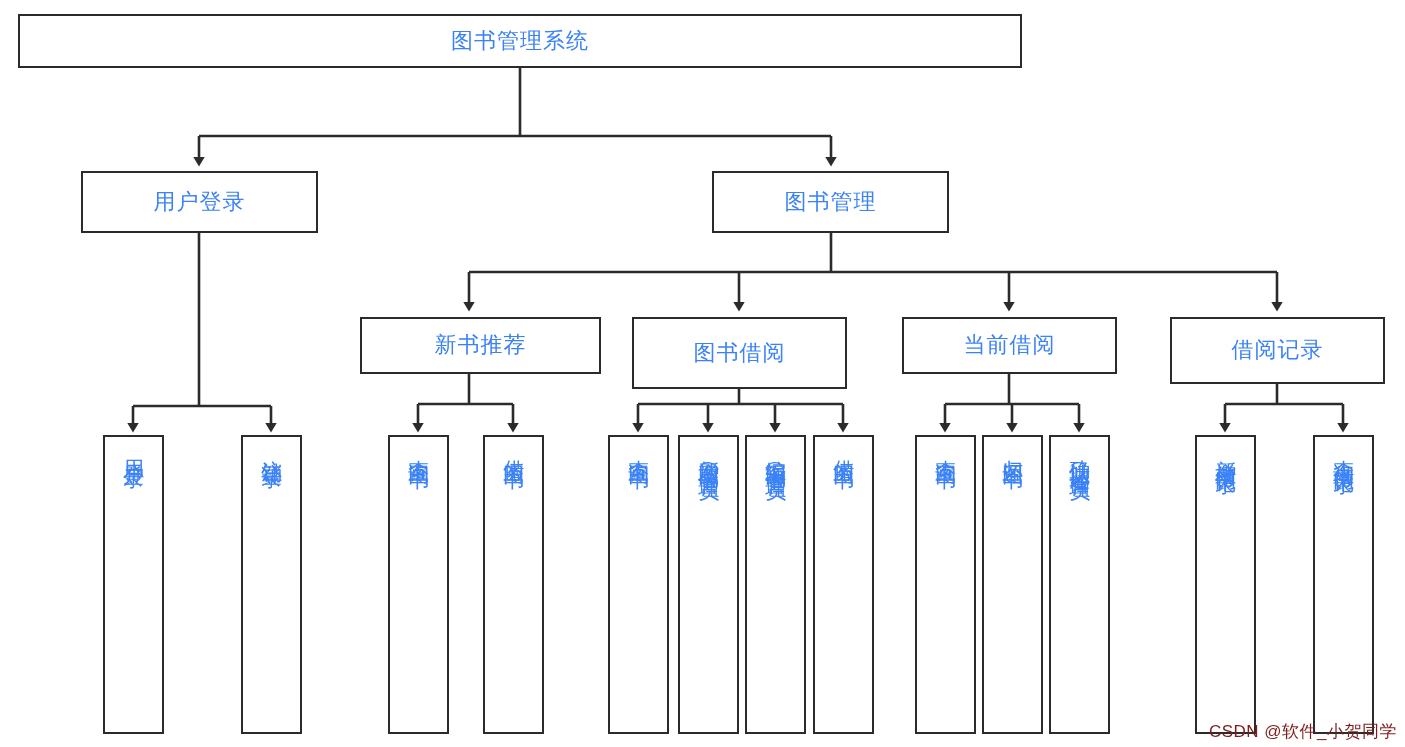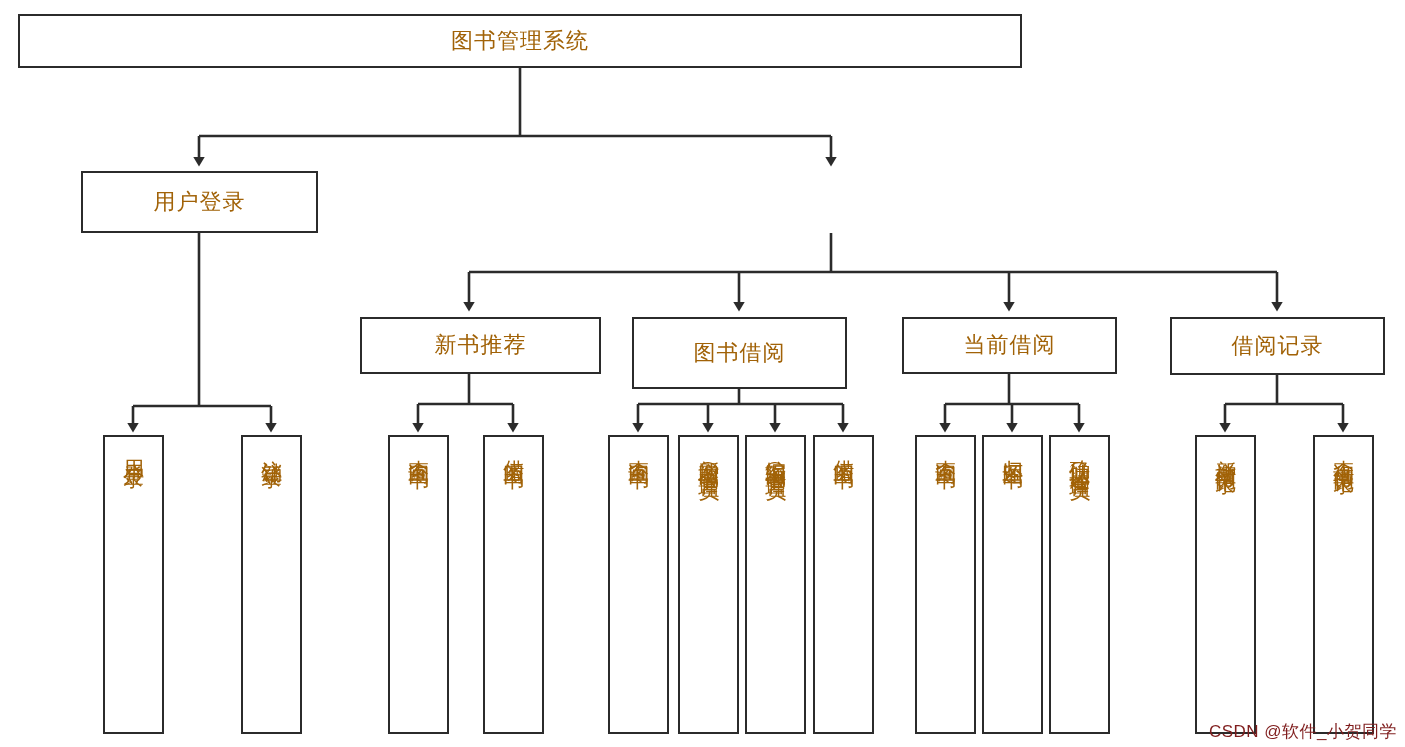--- a/index.html
+++ b/index.html
@@ -1,20 +1,20 @@
 <!DOCTYPE html>
 <html><head>
 <meta charset="utf-8">
 <style>
   html,body{margin:0;padding:0;background:#ffffff;}
   body{font-family:"Liberation Sans","DejaVu Sans",sans-serif;}
   #canvas{position:relative;width:1405px;height:747px;background:#fff;overflow:hidden;}
   #edges{position:absolute;left:0;top:0;width:1405px;height:747px;}
   .node{position:absolute;box-sizing:border-box;background:#ffffff;border:2px solid #2b2b2b;
-        display:flex;align-items:center;justify-content:center;color:#a16207;}
+        display:flex;align-items:center;justify-content:center;color:#3b82f6;}
   .node .lbl{display:block;text-align:center;line-height:1.12;}
   .h-node .lbl{font-size:22px;letter-spacing:1px;}
   .v-node{padding:6px 2px;align-items:flex-start;}
   .v-node .lbl{writing-mode:vertical-rl;text-orientation:upright;font-size:21px;
                letter-spacing:3px;line-height:1.25;margin:0 auto;}
   #watermark{position:absolute;right:8px;bottom:4px;font-size:17px;color:#7f1d1d;
              letter-spacing:0.5px;white-space:nowrap;}
 </style>
 </head>
 <body>
@@ -71,31 +71,34 @@
     </g>
   </svg>
 
   <div class="node h-node" style="left:18px;top:14px;width:1004px;height:54px;">
     <span class="lbl">图书管理系统</span>
   </div>
 
   <div class="node h-node" style="left:81px;top:171px;width:237px;height:62px;">
     <span class="lbl">用户登录</span>
   </div>
+  <div class="node h-node" style="left:712px;top:171px;width:237px;height:62px;">
+    <span class="lbl">图书管理</span>
+  </div>
 
   <div class="node h-node" style="left:360px;top:317px;width:241px;height:57px;">
     <span class="lbl">新书推荐</span>
   </div>
   <div class="node h-node" style="left:632px;top:317px;width:215px;height:72px;">
     <span class="lbl">图书借阅</span>
   </div>
   <div class="node h-node" style="left:902px;top:317px;width:215px;height:57px;justify-content:center;">
     <span class="lbl">当前借阅</span>
   </div>
-  <div class="node h-node" style="left:1170px;top:317px;width:215px;height:58px;">
+  <div class="node h-node" style="left:1170px;top:317px;width:215px;height:67px;">
     <span class="lbl">借阅记录</span>
   </div>
 
   <div class="node v-node" style="left:103px;top:435px;width:61px;height:299px;">
     <span class="lbl">用户登录</span>
   </div>
   <div class="node v-node" style="left:241px;top:435px;width:61px;height:299px;">
     <span class="lbl">注销登录</span>
   </div>
 

